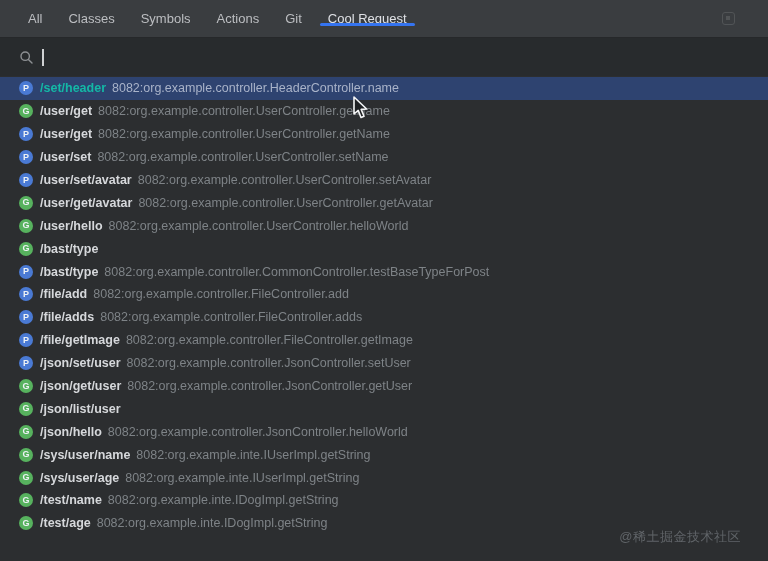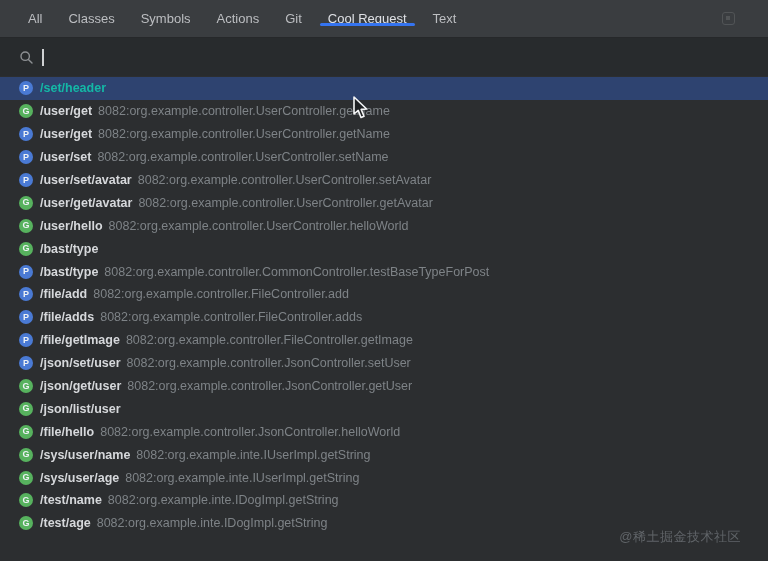--- a/index.html
+++ b/index.html
@@ -136,39 +136,39 @@
 <div class="window">
 
   <div class="tabbar">
 
     <div class="tab">All</div>
       <div class="tab">Classes</div>
       <div class="tab">Symbols</div>
       <div class="tab">Actions</div>
       <div class="tab">Git</div>
       <div class="tab active">Cool Request</div>
-      <div class="tab">Text</div>
       <span class="tabbar-spacer"></span>
     <span class="win-icon"></span>
   </div>
 
   <div class="searchbar">
     <svg class="search-icon" width="13" height="13" viewBox="0 0 13 13">
       <circle cx="5.2" cy="5.2" r="4.2" fill="none" stroke="#8d9093" stroke-width="1.4"></circle>
       <line x1="8.4" y1="8.4" x2="12" y2="12" stroke="#8d9093" stroke-width="1.4" stroke-linecap="round"></line>
     </svg>
     <div class="search-input" aria-placeholder=""></div>
     <span class="caret"></span>
   </div>
 
   <div class="list">
 
   <div class="row selected">
     <span class="badge post">P</span>
     <span class="path">/set/header</span>
+    <span class="detail">8082:org.example.controller.HeaderController.name</span>
   </div>
       <div class="row">
     <span class="badge get">G</span>
     <span class="path">/user/get</span>
     <span class="detail">8082:org.example.controller.UserController.getName</span>
   </div>
       <div class="row">
     <span class="badge post">P</span>
     <span class="path">/user/get</span>
     <span class="detail">8082:org.example.controller.UserController.getName</span>
@@ -226,21 +226,21 @@
     <span class="badge get">G</span>
     <span class="path">/json/get/user</span>
     <span class="detail">8082:org.example.controller.JsonController.getUser</span>
   </div>
       <div class="row">
     <span class="badge get">G</span>
     <span class="path">/json/list/user</span>
   </div>
       <div class="row">
     <span class="badge get">G</span>
-    <span class="path">/file/hello</span>
+    <span class="path">/json/hello</span>
     <span class="detail">8082:org.example.controller.JsonController.helloWorld</span>
   </div>
       <div class="row">
     <span class="badge get">G</span>
     <span class="path">/sys/user/name</span>
     <span class="detail">8082:org.example.inte.IUserImpl.getString</span>
   </div>
       <div class="row">
     <span class="badge get">G</span>
     <span class="path">/sys/user/age</span>

